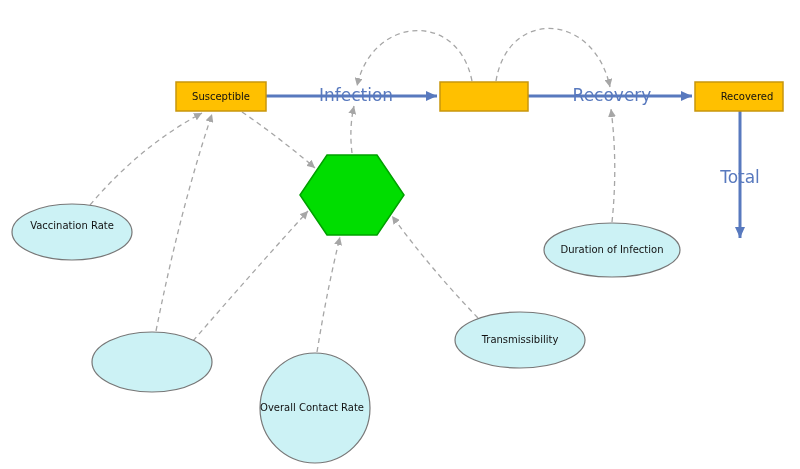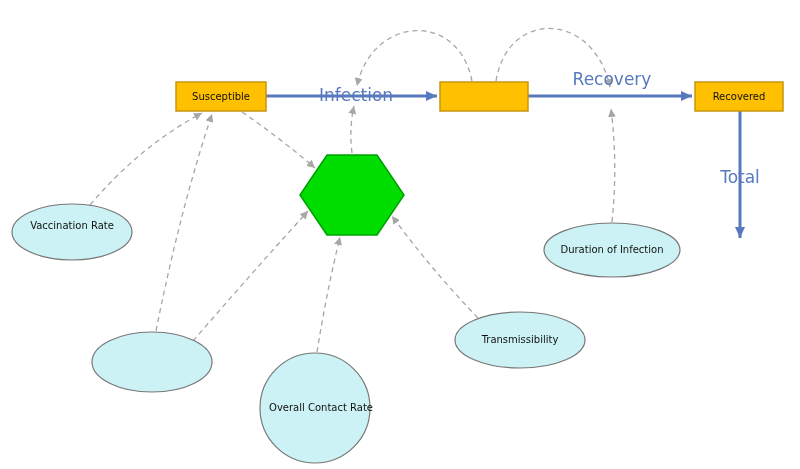--- a/index.html
+++ b/index.html
@@ -94,23 +94,23 @@
 
       <ellipse class="aux" cx="72" cy="232" rx="60" ry="28"></ellipse>
       <ellipse class="aux" cx="152" cy="362" rx="60" ry="30"></ellipse>
       <circle class="aux" cx="315" cy="408" r="55"></circle>
       <ellipse class="aux" cx="520" cy="340" rx="65" ry="28"></ellipse>
       <ellipse class="aux" cx="612" cy="250" rx="68" ry="27"></ellipse>
     </g>
   </svg>
 
   <div class="node-label" style="left:176px;top:82px;width:90px;height:29px;">Susceptible</div>
-  <div class="node-label" style="left:695px;top:82px;width:88px;height:29px;">Recovered</div>
+  <div class="node-label" style="left:695px;top:82px;width:104px;height:29px;">Recovered</div>
   <div class="node-label" style="left:14px;top:206px;width:116px;height:39px;">Vaccination Rate</div>
-  <div class="node-label" style="left:268px;top:355px;width:106px;height:106px;">Overall Contact Rate</div>
+  <div class="node-label" style="left:259px;top:355px;width:106px;height:106px;">Overall Contact Rate</div>
   <div class="node-label" style="left:546px;top:225px;width:132px;height:50px;">Duration of Infection</div>
   <div class="node-label" style="left:457px;top:314px;width:126px;height:52px;">Transmissibility</div>
 
   <div class="flow-label" style="left:316px;top:87px;width:80px;height:16px;">Infection</div>
-  <div class="flow-label" style="left:572px;top:71px;width:80px;height:16px;">Recovery</div>
+  <div class="flow-label" style="left:572px;top:87px;width:80px;height:16px;">Recovery</div>
   <div class="flow-label" style="left:710px;top:169px;width:60px;height:16px;">Total</div>
 
 </div>
 
 </body></html>

